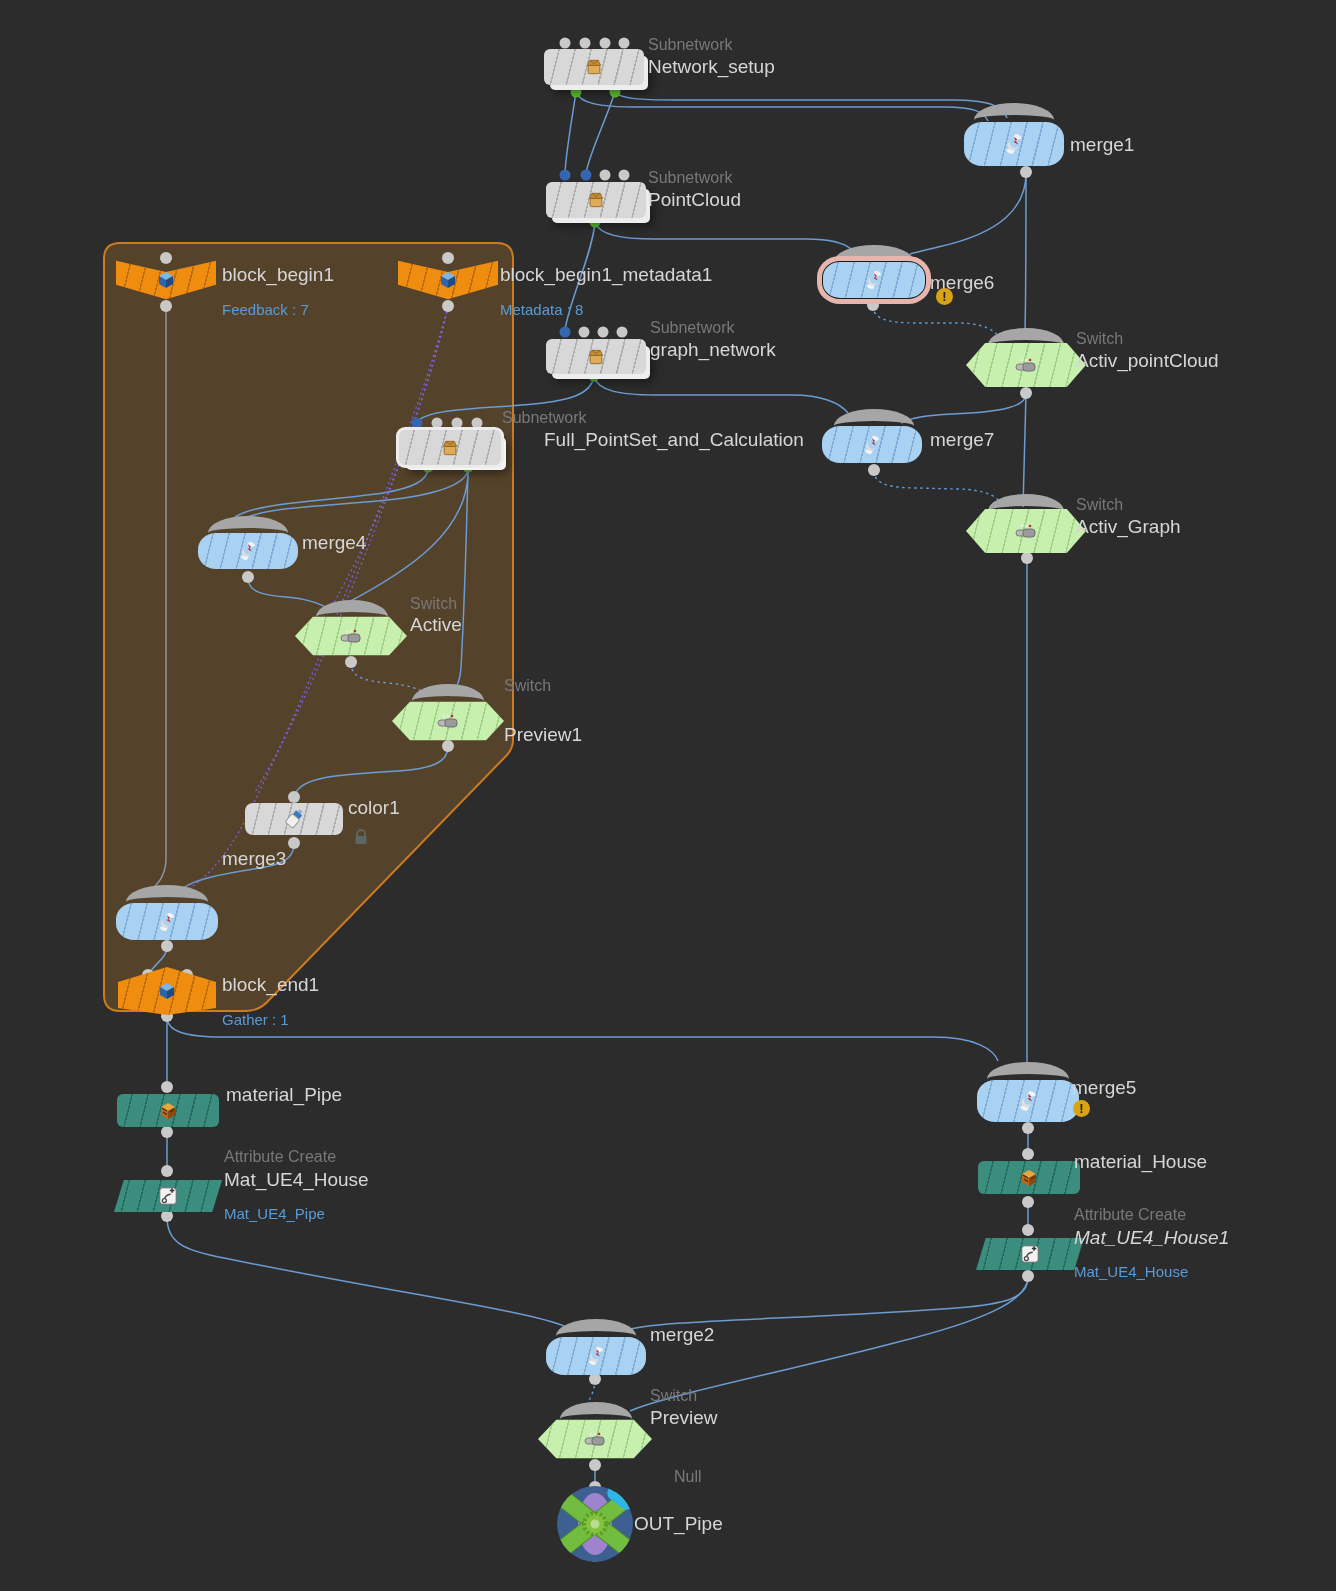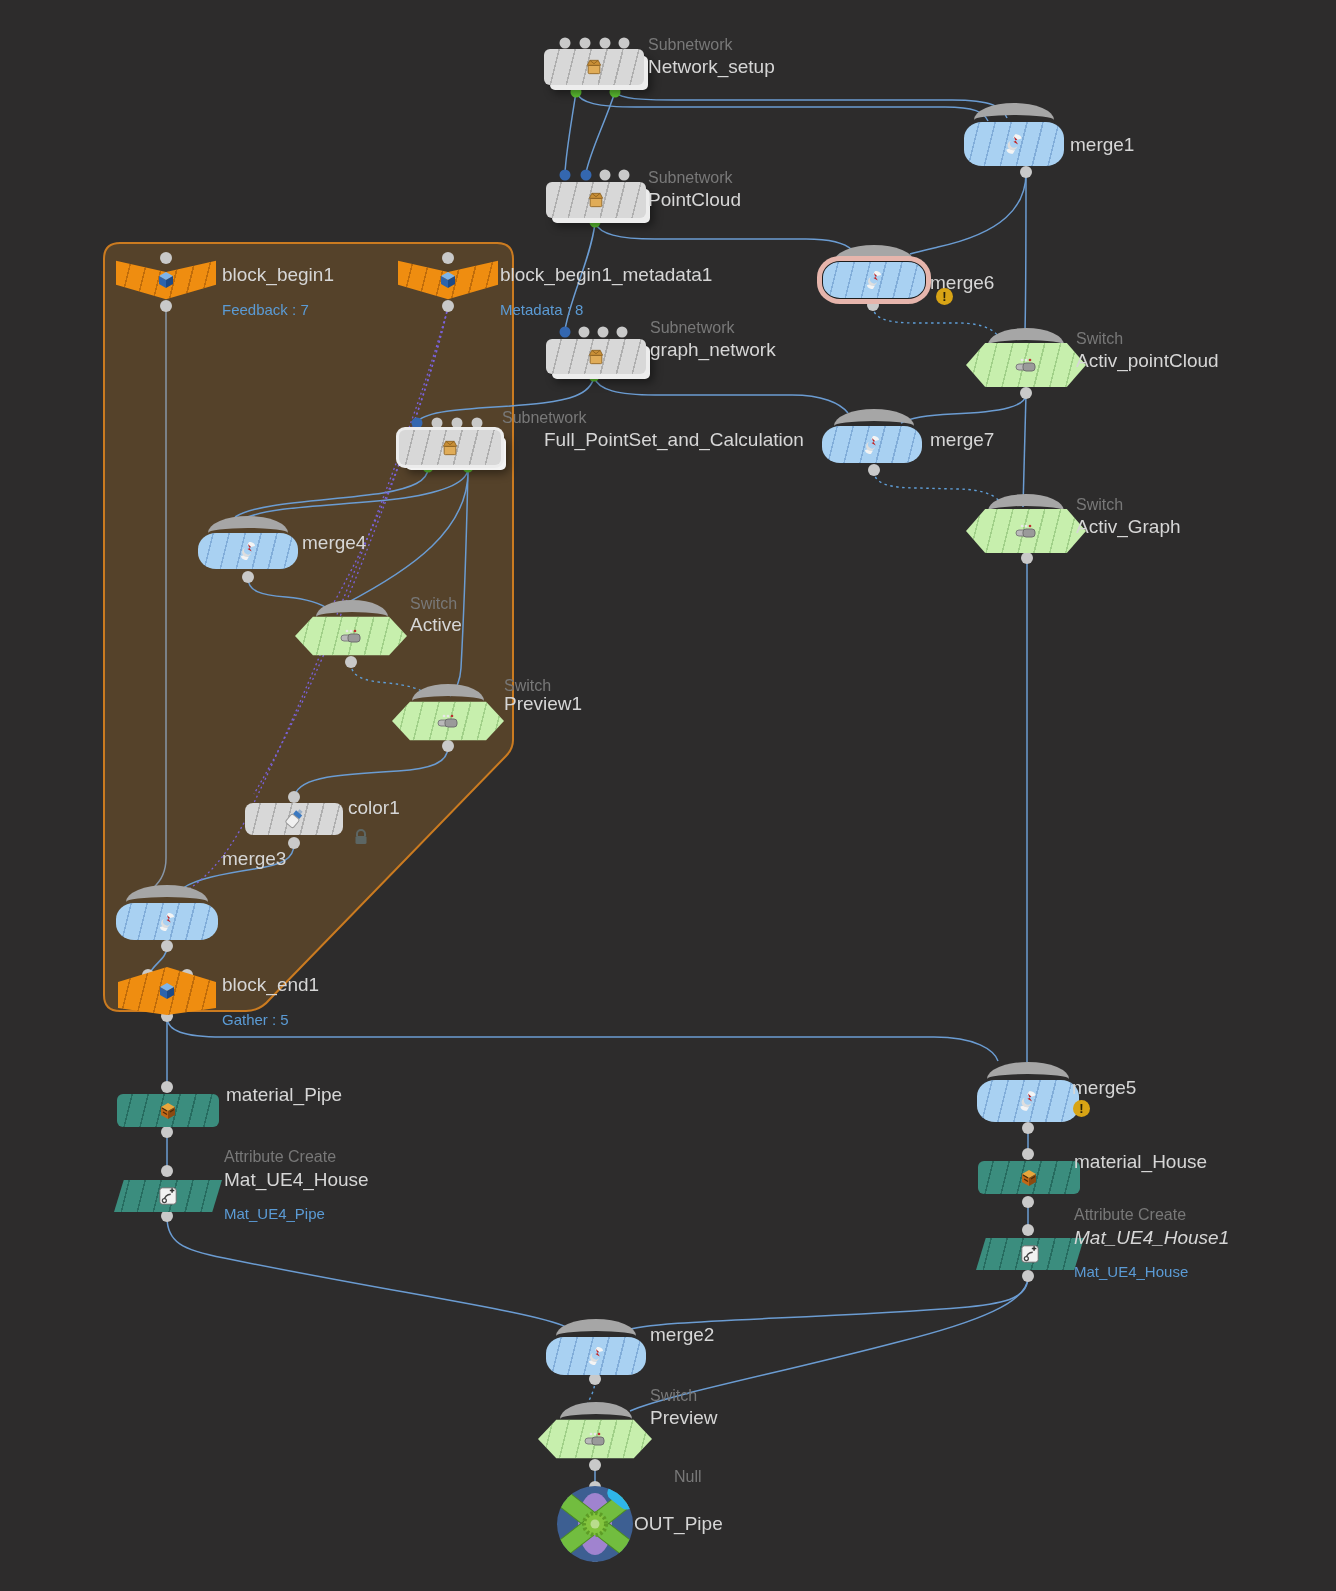--- a/index.html
+++ b/index.html
@@ -325,21 +325,21 @@
     <svg width="26" height="18" viewBox="0 0 26 18">
           <circle cx="9" cy="4" r="1.3" fill="#e8e8e8"></circle>
           <circle cx="13" cy="4" r="1.3" fill="#e8e8e8"></circle>
           <circle cx="17" cy="4" r="1.3" fill="#c03030"></circle>
           <rect x="3" y="8" width="13" height="6" rx="3" fill="#b9b9b9" stroke="#7d7d7d"></rect>
           <rect x="10" y="7" width="12" height="8" rx="3" fill="#9a9a9a" stroke="#6f6f6f"></rect>
         </svg>
   </div>
 </div>
 <div class="tlabel" style="left:504px;top:677px;">Switch</div>
-<div class="nlabel" style="left:504px;top:693px;">Preview1</div>
+<div class="nlabel" style="left:504px;top:724px;">Preview1</div>
 
 <div class="node">
   <div class="body colorn" style="left:245px;top:803px;width:98px;height:32px;">
     <svg width="24" height="24" viewBox="0 0 24 24">
           <g transform="rotate(40 12 12)">
             <rect x="10" y="1" width="4" height="3" fill="#9ab0c8"></rect>
             <rect x="8" y="4" width="8" height="5" fill="#3a78c0"></rect>
             <rect x="7" y="9" width="10" height="11" rx="2" fill="#f0f0f0" stroke="#999"></rect>
           </g>
         </svg>
@@ -367,21 +367,21 @@
 <div class="node">
   <div class="body blocke" style="left:118px;top:966px;width:98px;height:50px;">
     <svg width="22" height="22" viewBox="0 0 22 22">
           <path d="M4 7 L11 3 L18 7 L11 11 Z" fill="#7db4ea"></path>
           <path d="M4 7 L11 11 L11 19 L4 15 Z" fill="#2d64ad"></path>
           <path d="M18 7 L11 11 L11 19 L18 15 Z" fill="#1d4a88"></path>
         </svg>
   </div>
 </div>
 <div class="nlabel" style="left:222px;top:974px;">block_end1</div>
-<div class="slabel" style="left:222px;top:1011px;">Gather : 5</div>
+<div class="slabel" style="left:222px;top:1011px;">Gather : 1</div>
 
 <div class="node">
   <div class="body mat" style="left:117px;top:1094px;width:102px;height:33px;">
     <svg width="22" height="22" viewBox="0 0 22 22">
           <path d="M4 7 L11 3 L18 7 L11 11 Z" fill="#e8a63c"></path>
           <path d="M4 7 L11 11 L11 19 L4 15 Z" fill="#c06818"></path>
           <path d="M18 7 L11 11 L11 19 L18 15 Z" fill="#8a4a10"></path>
           <path d="M5 8 l5 3 M6 12 l4 2.5 M13 12 l4 -2.5" stroke="#4a2a08" stroke-width="1.2"></path>
         </svg>
   </div>

